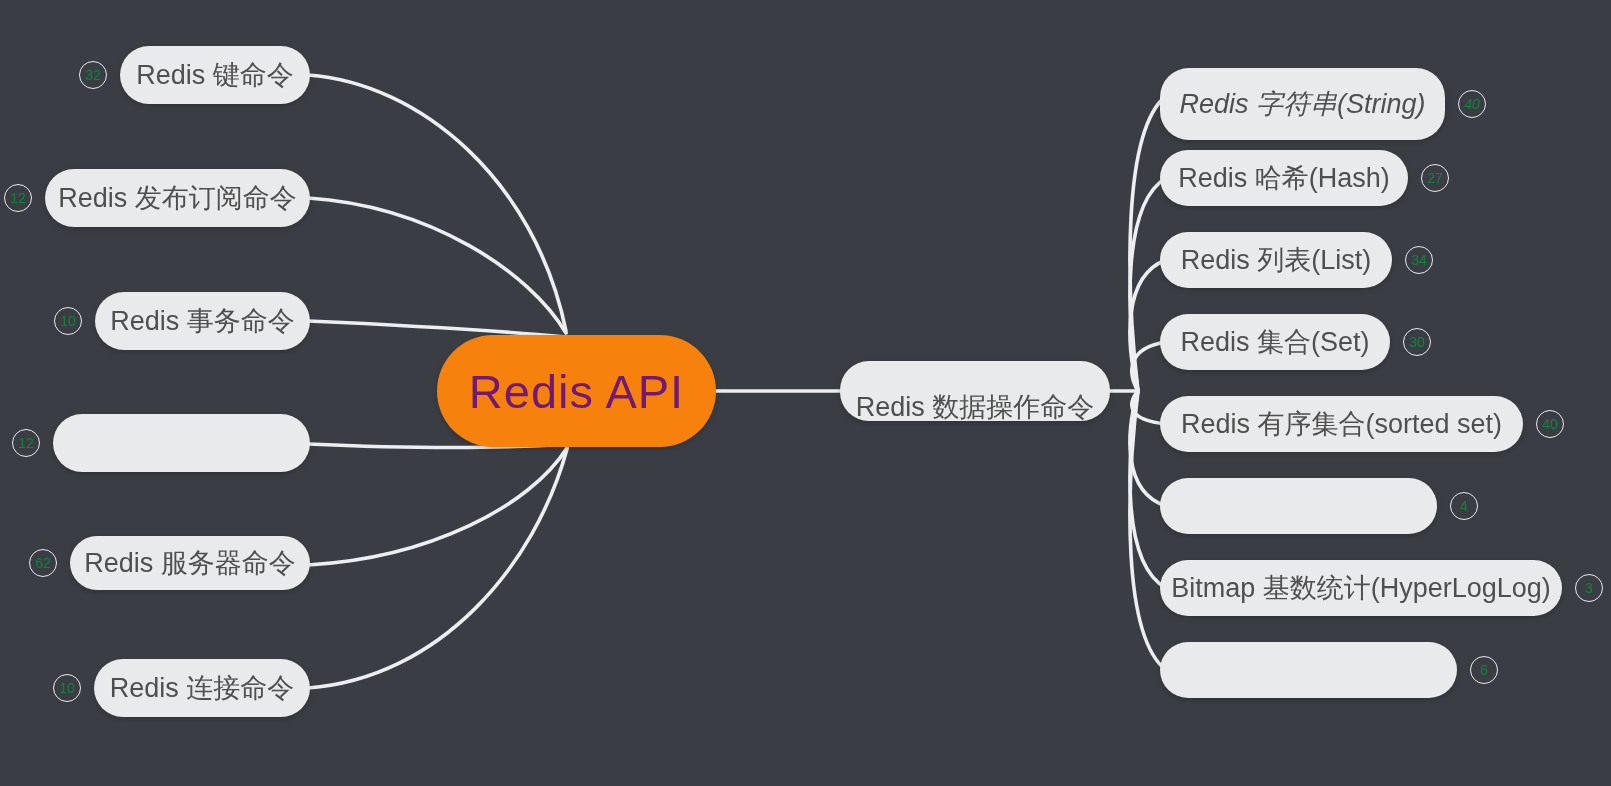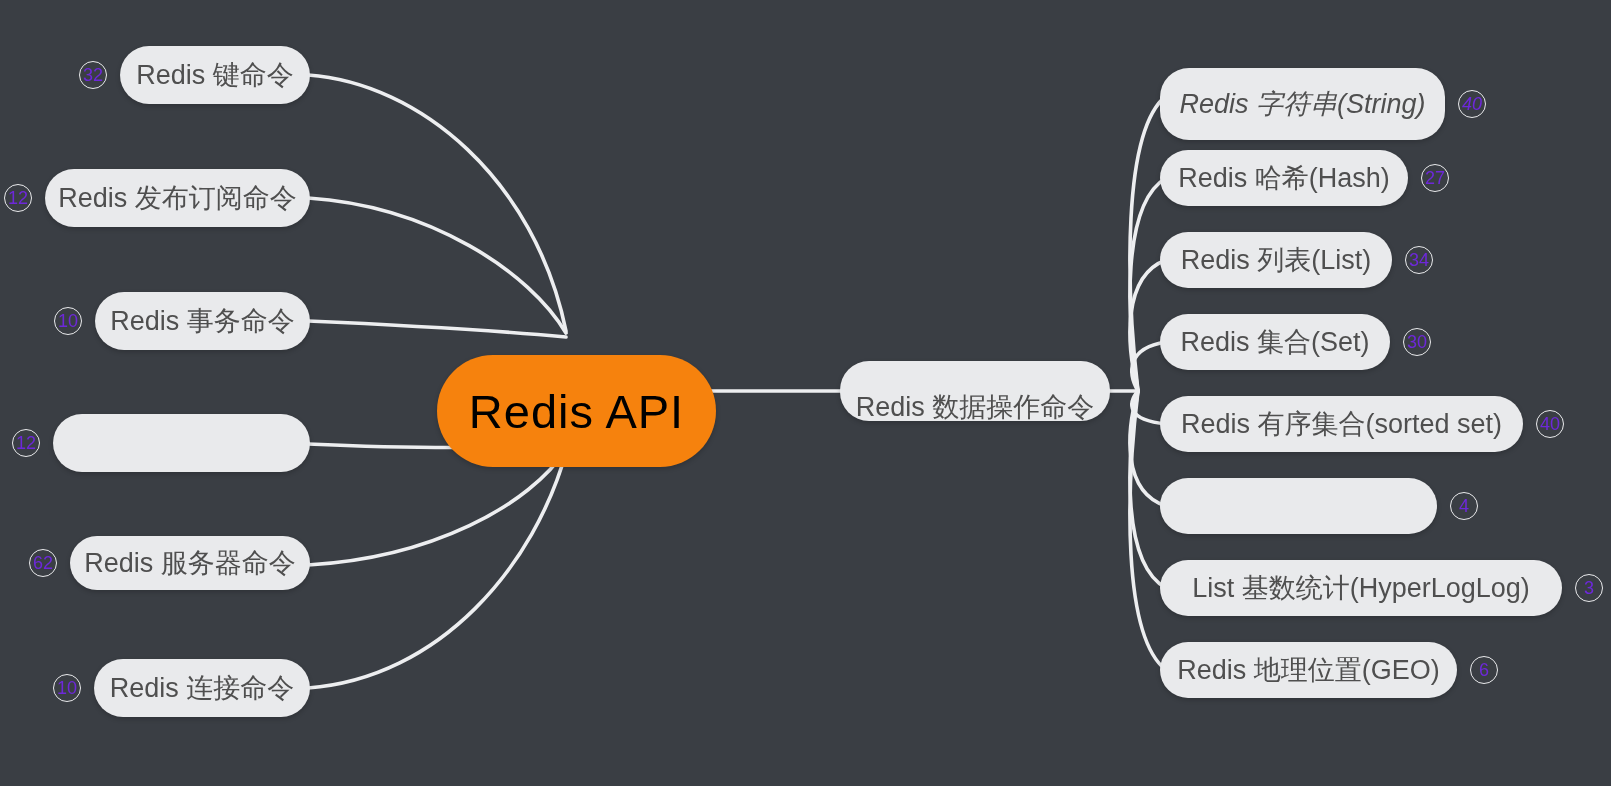--- a/index.html
+++ b/index.html
@@ -25,37 +25,36 @@
     border-radius: 29px;
     font-size: 27px;
     line-height: 1;
     box-shadow: 0 2px 5px rgba(0,0,0,0.20);
     white-space: nowrap;
     cursor: default;
   }
   .node .label { pointer-events: none; }
   .root-node {
     background: #F6820D;
-    color: #000000;
+    color: #701a75;
     font-size: 47px;
     font-weight: 500;
     border-radius: 56px;
     letter-spacing: 1px;
-    margin-top: 20px;
   }
   .badge {
     position: absolute;
     top: 50%;
     transform: translateY(-50%);
     width: 26px; height: 26px;
     border: 1.5px solid #E9EAEC;
     border-radius: 50%;
-    color: #6d28d9;
+    color: #15803d;
     background: transparent;
-    font-size: 18px;
+    font-size: 14px;
     display: flex; align-items: center; justify-content: center;
     box-shadow: none;
   }
   .badge-left  { left: -41px; }
   .badge-right { right: -41px; }
 </style>
 </head>
 <body>
 
 <div class="stage">
@@ -143,22 +142,21 @@
   <div class="node" style="left:1160px; top:396px; width:363px; height:56px;">
     <span class="label">Redis 有序集合(sorted set)</span>
     <span class="badge badge-right">40</span>
   </div>
 
   <div class="node" style="left:1160px; top:478px; width:277px; height:56px;">
     <span class="badge badge-right">4</span>
   </div>
 
   <div class="node" style="left:1160px; top:560px; width:402px; height:56px;">
-    <span class="label">List 基数统计(HyperLogLog)</span>
+    <span class="label">Bitmap 基数统计(HyperLogLog)</span>
     <span class="badge badge-right">3</span>
   </div>
 
   <div class="node" style="left:1160px; top:642px; width:297px; height:56px;">
-    <span class="label">Redis 地理位置(GEO)</span>
     <span class="badge badge-right">6</span>
   </div>
 
 </div>
 
 </body></html>

